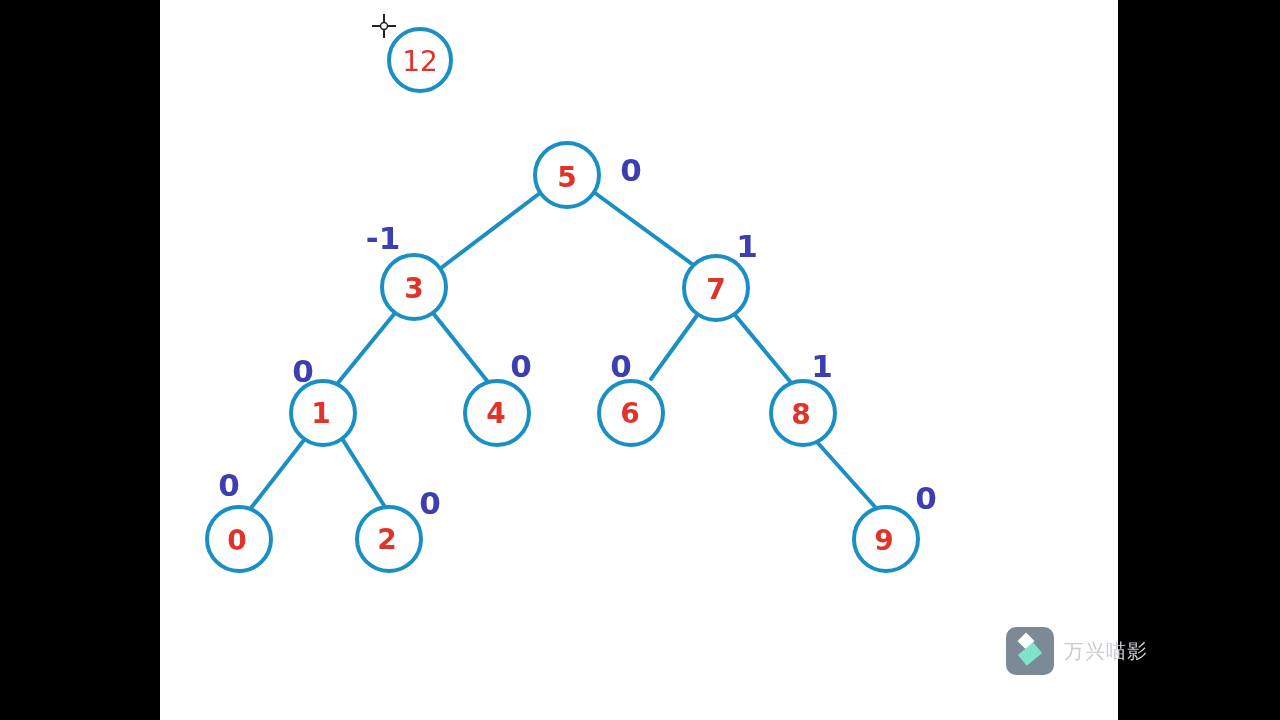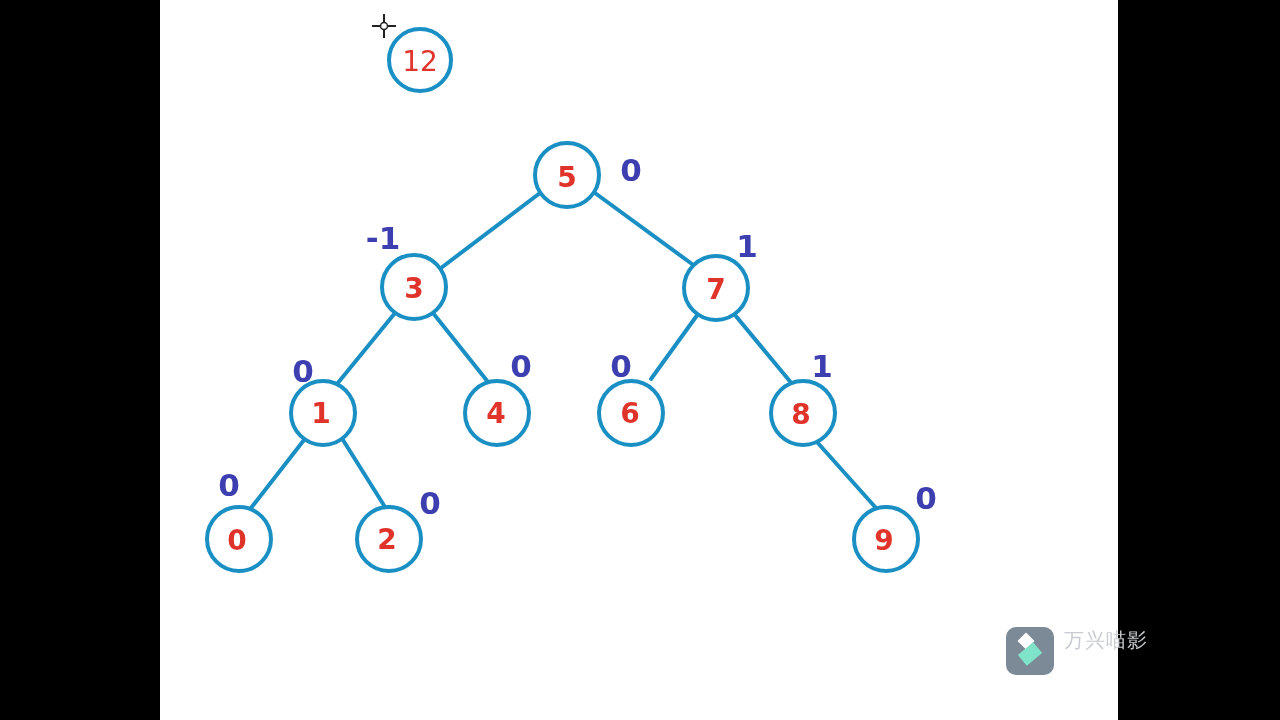--- a/index.html
+++ b/index.html
@@ -5,21 +5,21 @@
   html, body { margin: 0; padding: 0; background: #000; }
   body { width: 1280px; height: 720px; position: relative; overflow: hidden; font-family: "Liberation Sans", sans-serif; }
   .canvas { position: absolute; left: 160px; top: 0; width: 958px; height: 720px; background: #ffffff; }
   .tree-svg { position: absolute; left: 0; top: 0; width: 1280px; height: 720px; }
   .node-circle { fill: #ffffff; stroke: #1a8fc4; stroke-width: 4; }
   .edge { stroke: #1a8fc4; stroke-width: 4; stroke-linecap: round; }
   .node-label { font-family: "DejaVu Sans", sans-serif; font-weight: bold; font-size: 28px; fill: #e0332a; text-anchor: middle; dominant-baseline: central; }
   .node-label.thin { font-weight: normal; }
   .bf-label { font-family: "DejaVu Sans", sans-serif; font-weight: bold; font-size: 31px; fill: #3d3fb0; text-anchor: middle; dominant-baseline: central; }
   .cursor { position: absolute; left: 372px; top: 14px; width: 24px; height: 24px; }
-  .watermark { position: absolute; left: 1006px; top: 627px; display: flex; gap: 10px; }
+  .watermark { position: absolute; left: 1006px; top: 627px; display: flex; align-items: center; gap: 10px; }
   .wm-icon { width: 48px; height: 48px; border-radius: 10px; background: #7b8a96; position: relative; overflow: hidden; }
   .wm-text { font-family: "DejaVu Sans", sans-serif; font-size: 20px; color: #c9ccd0; letter-spacing: 1px; }
 </style>
 </head>
 <body>
 
 <div class="canvas"></div>
 
 <svg class="tree-svg" viewBox="0 0 1280 720" xmlns="http://www.w3.org/2000/svg">
   <g>

